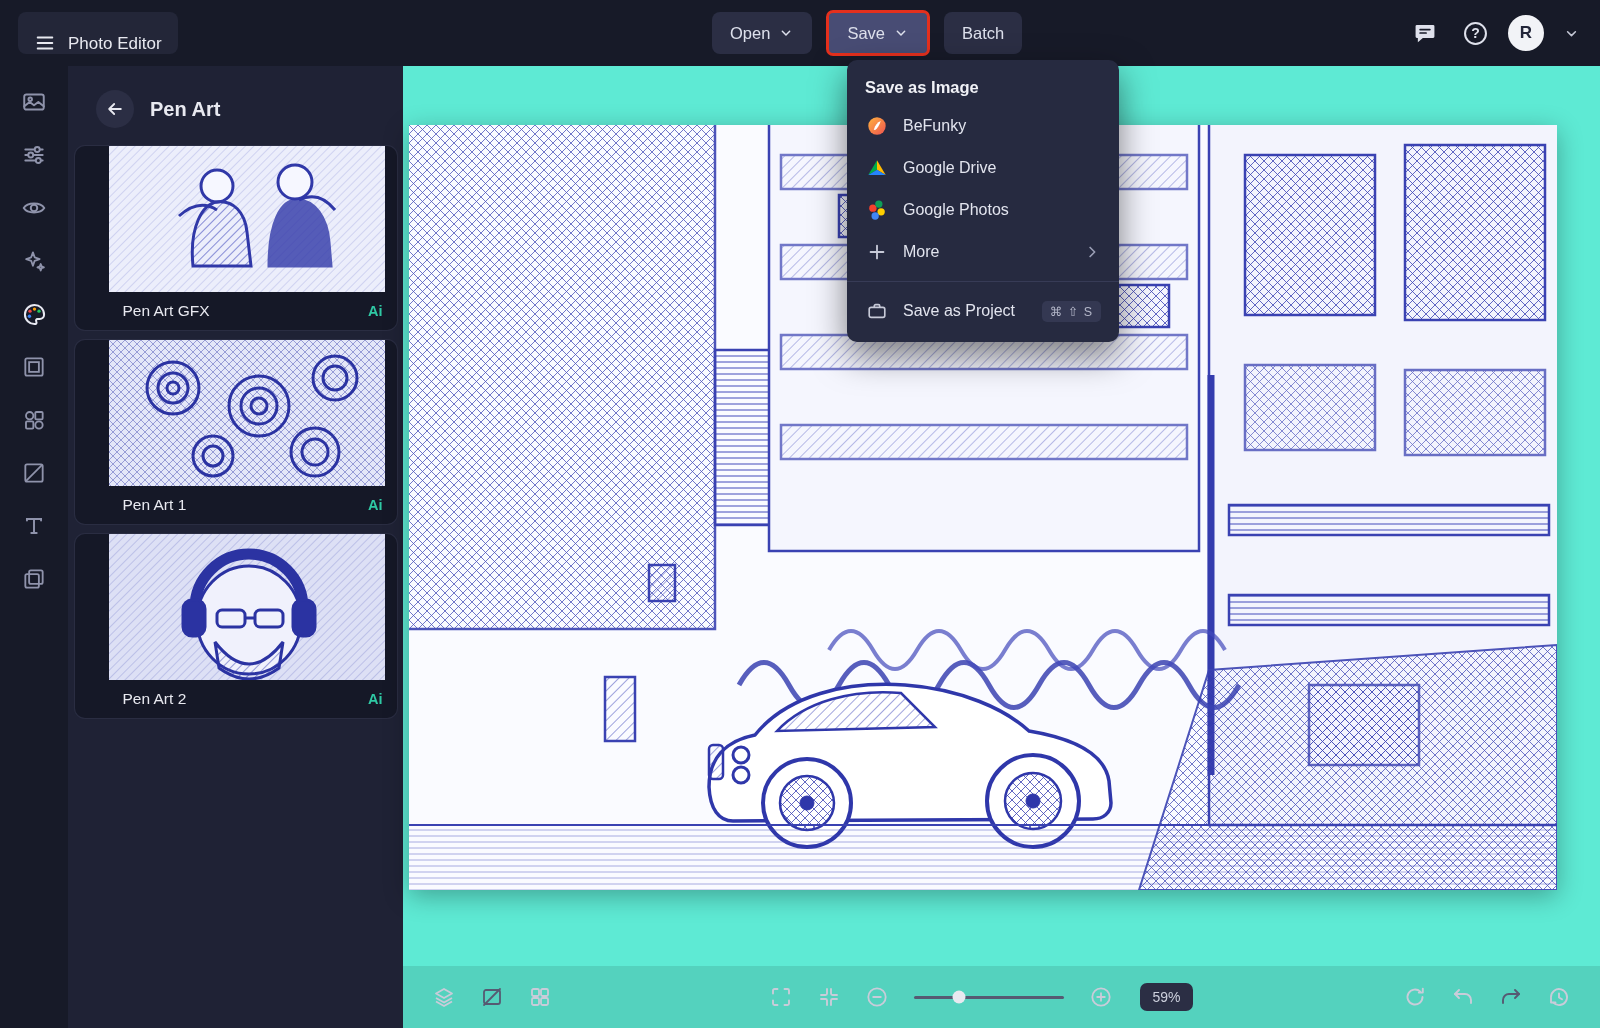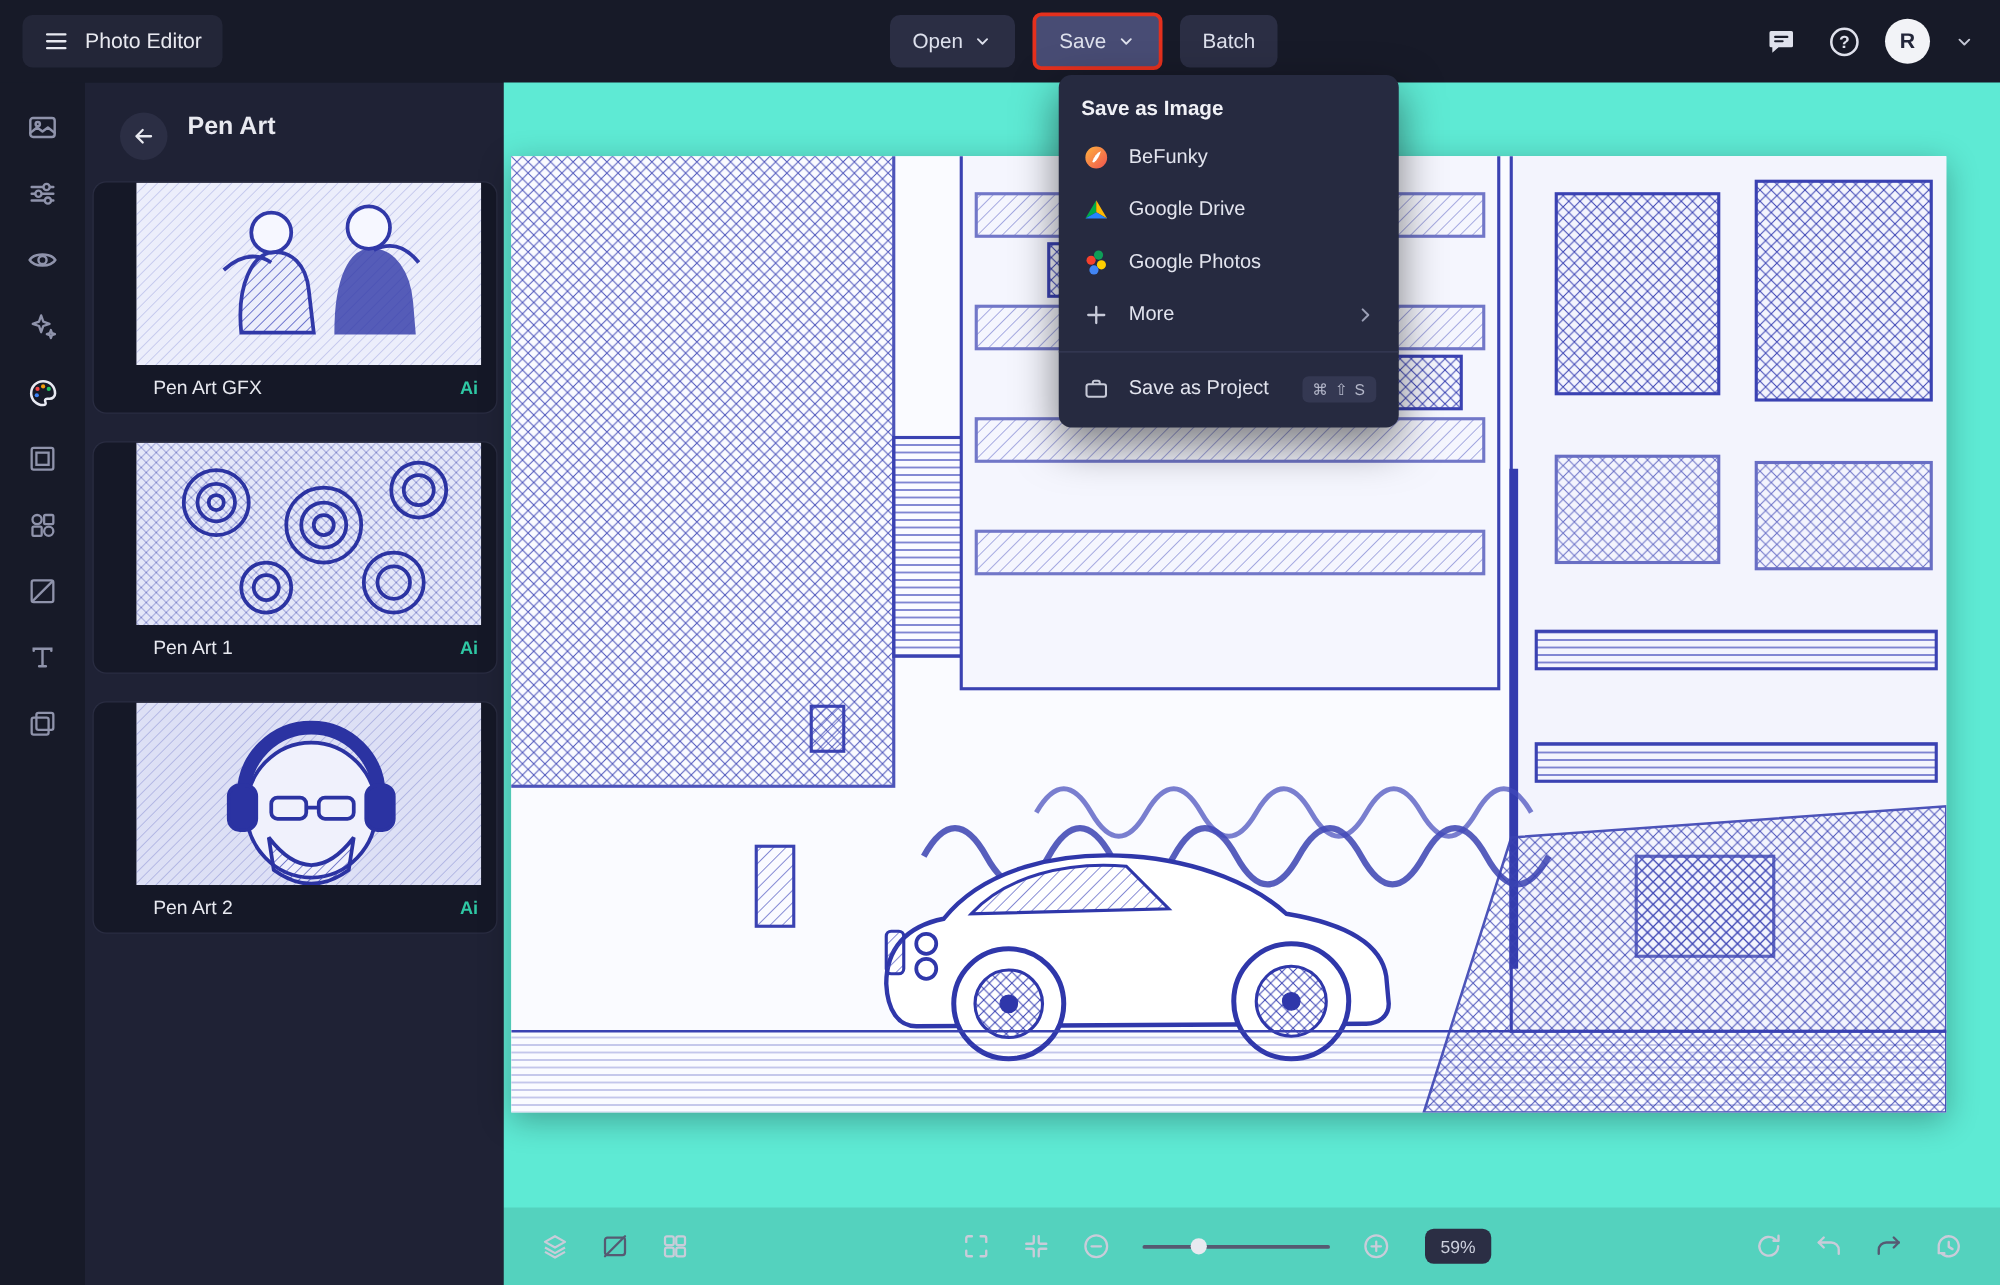--- a/index.html
+++ b/index.html
@@ -5,45 +5,45 @@
   * { box-sizing: border-box; margin: 0; padding: 0; }
   html,body { width:1600px; height:1028px; overflow:hidden; }
   body {
     font-family: "Liberation Sans", sans-serif;
     background:#171a28; color:#e8e9f0;
     position:relative;
   }
   
   .topbar { height:66px; display:flex; align-items:center; justify-content:space-between;
             padding:0 18px; position:relative; background:#171a28; }
-  .brand { display:flex; align-items:center; gap:12px; background:#232638;
+  .brand { display:flex; align-items:flex-end; gap:12px; background:#232638;
            border-radius:8px; padding:0 16px; height:42px; font-size:17px; color:#e8e9f0; border:none; cursor:pointer; font-family:inherit;}
   .center-group { position:absolute; left:712px; top:10px; display:flex; gap:14px; align-items:center; }
   .tb-btn { display:flex; align-items:center; gap:8px; background:#2b2e44; color:#dde0ec;
             border:none; border-radius:8px; height:42px; padding:0 18px; font-size:16.5px;
             font-family:inherit; cursor:pointer; }
   .save-btn { background:#484c74; border:3px solid #e5301d; border-radius:7px; height:46px; }
   .right-group { display:flex; align-items:center; gap:16px; color:#dfe1ec; }
   .icon-btn { background:none; border:none; color:#dfe1ec; width:34px; height:34px;
               display:flex; align-items:center; justify-content:center; cursor:pointer; padding:0; }
   .avatar { width:36px; height:36px; border-radius:50%; background:#f2f3f7; color:#23263a;
             font-weight:700; font-size:17px; display:flex; align-items:center; justify-content:center; cursor:pointer; border:none;}
   .chev-sm { color:#c3c6d4; cursor:pointer; background:none; border:none; width:22px; height:22px; display:flex; align-items:center; justify-content:center;}
   
   .main { display:flex; height:962px; }
   .rail { width:68px; background:#171a28; display:flex; flex-direction:column; align-items:center;
           padding-top:16px; gap:13px; }
   .rail-btn { width:40px; height:40px; color:#8f93ab; background:none; border:none;
               display:flex; align-items:center; justify-content:center; cursor:pointer; }
   .panel { width:335px; background:#1f2235; padding-top:20px; }
-  .panel-header { display:flex; gap:16px; padding:4px 28px 18px; }
+  .panel-header { display:flex; align-items:center; gap:16px; padding:4px 28px 18px; }
   .back-btn { width:38px; height:38px; border-radius:50%; background:#2b2e44; border:none;
               color:#e8e9f0; display:flex; align-items:center; justify-content:center; cursor:pointer; }
   .panel-title { font-size:20px; font-weight:700; }
-  .card { width:322px; margin:0 auto 24px; border-radius:10px; overflow:hidden;
+  .card { width:322px; margin:0 auto 10px; border-radius:10px; overflow:hidden;
           background:#151827; box-shadow:0 0 0 1px #2a2d42; cursor:pointer;padding-left:34px; }
   .card svg.thumb { display:block; width:276px; height:146px; }
   .card-row { display:flex; align-items:center; justify-content:space-between; padding:10px 14px; font-size:15.5px; }
   .ai { color:#2fc8a4; font-weight:700; font-size:14.5px; }
   .canvas { flex:1; position:relative; background:#5eead4; }
   .art-wrap { position:absolute; top:59px; left:6px; width:1148px; height:765px;
               background:#fff; box-shadow:0 6px 24px rgba(0,0,0,0.3); }
   svg.art { width:100%; height:100%; display:block; }
   
   .bottombar { position:absolute; left:0; right:0; bottom:0; height:62px; display:flex;

